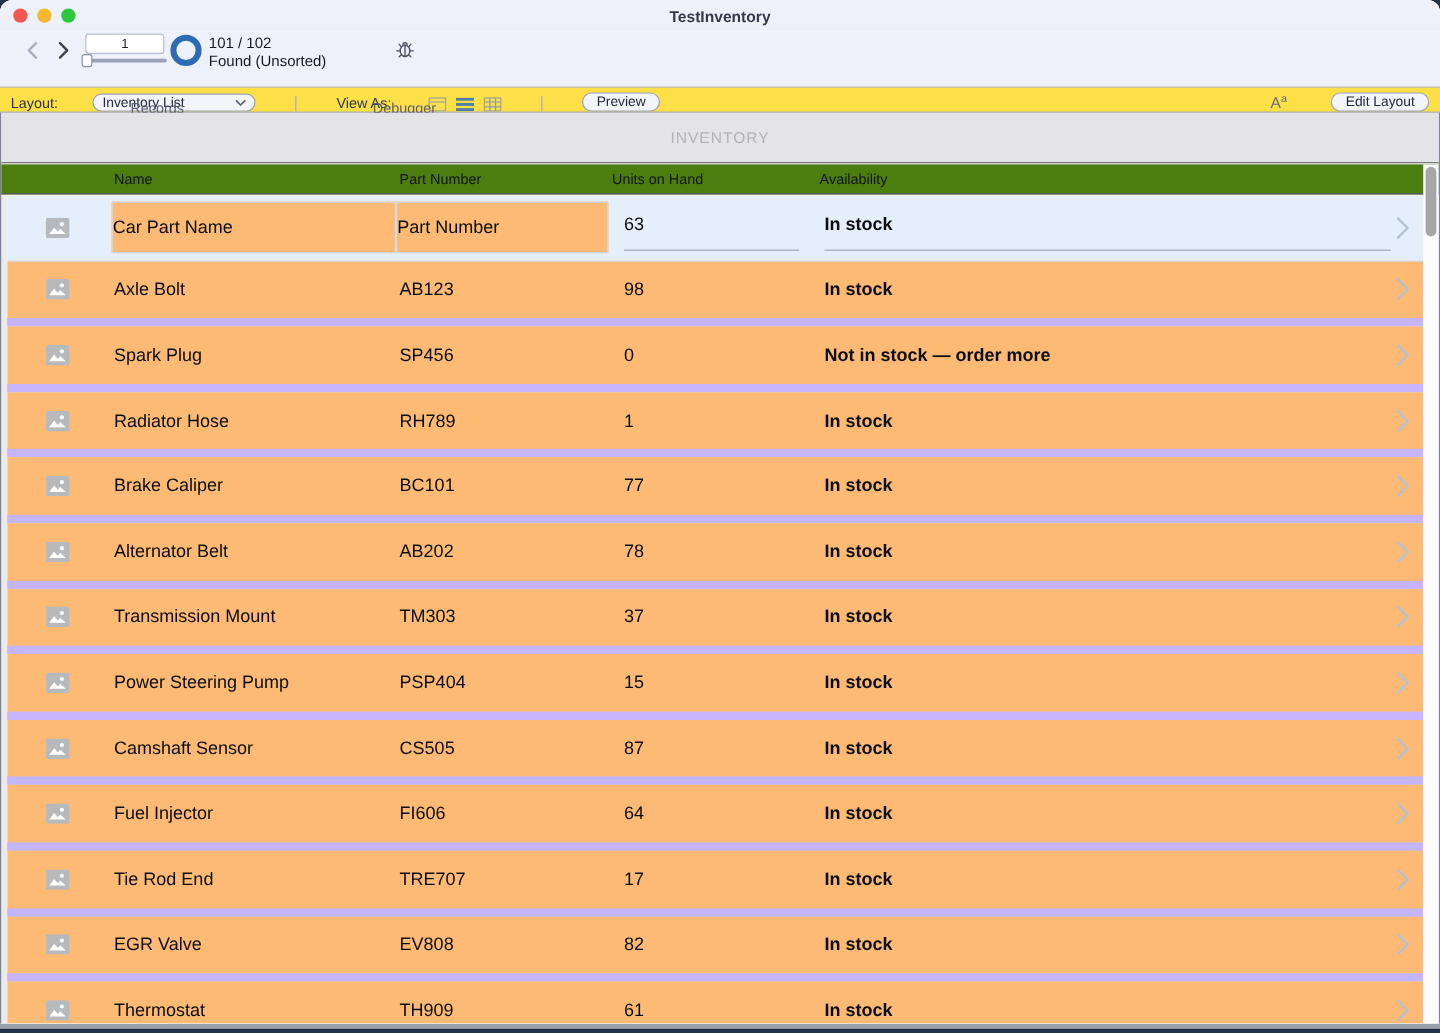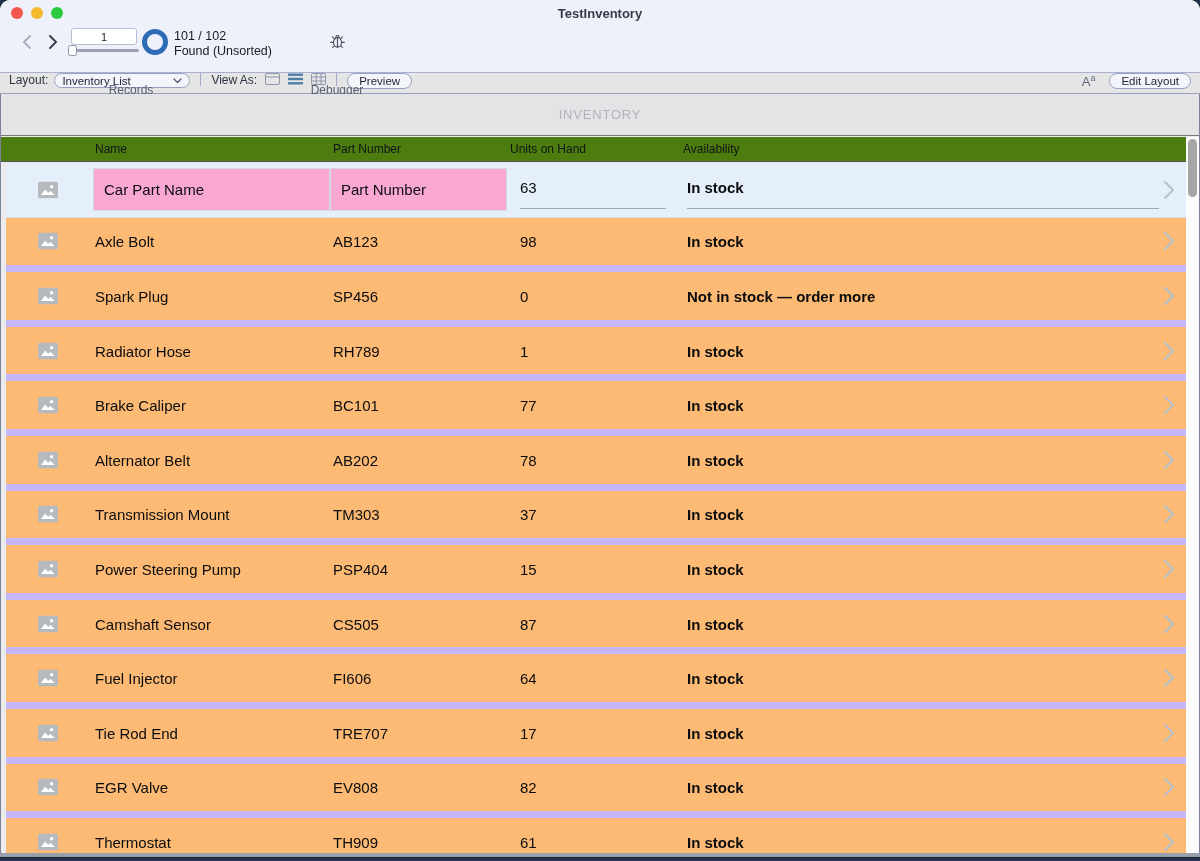--- a/index.html
+++ b/index.html
@@ -49,22 +49,22 @@
     position:absolute; font-size:12px; color:#5b6173; text-align:center;
   }
   .records-label { left:75px; top:57px; width:112px; }
   .donut { position:absolute; left:142px; top:3px; width:26px; height:26px;
     border:5px solid #2d6cb5; border-radius:50%; background:transparent; }
   .found-block { position:absolute; left:174px; top:3px; font-size:12.5px; color:#171a21; line-height:15px; }
   .debugger-group { position:absolute; left:302px; top:6px; width:70px; text-align:center; }
   .debugger-label { left:302px; top:57px; width:70px; }
   
   .layoutbar {
-    height:22px; background:#e5e5e5; border-top:1px solid #aab1d0; border-bottom:1px solid #99a0bd;
-    display:flex; align-items:flex-start; padding:0 9px; font-size:12px; color:#2e3342; flex:0 0 auto;
+    height:22px; background:#fde047; border-top:1px solid #aab1d0; border-bottom:1px solid #99a0bd;
+    display:flex; align-items:flex-end; padding:0 9px; font-size:12px; color:#2e3342; flex:0 0 auto;gap:23px;
   }
   .lb-label { margin-right:6px; }
   .lb-select {
     width:136px; height:15px; background:#f3f5fb; border:1px solid #99a1c0; border-radius:8px;
     display:flex; align-items:center; justify-content:space-between; padding:0 7px; font-size:11.5px; color:#23283a;
   }
   .lb-divider { width:1px; height:13px; background:#a6adca; margin:0 10px; }
   .viewas-icons { display:flex; align-items:center; gap:8px; margin-left:2px; }
   .pill-btn {
     height:16px; background:#f3f5fb; border:1px solid #99a1c0; border-radius:8px;
@@ -86,22 +86,22 @@
   .record-list { position:absolute; left:5px; right:13px; top:69px; bottom:0; background:#fff; overflow:hidden; }
   .row { position:relative; height:54.6px; background:#fdba74; border-bottom:7px solid #c4b5fd; }
   .row.selected { background:#e4effb; border-bottom:1px solid #d3dde8; }
   .thumb-icon { position:absolute; left:32px; top:50%; transform:translateY(-50%); width:20px; height:17px; }
   .cell { position:absolute; top:50%; transform:translateY(-50%); font-size:15px; color:#0b0c0e; white-space:nowrap; }
   .name-cell  { left:89px; }
   .part-cell  { left:327px; }
   .units-cell { left:514px; }
   .avail-cell { left:681px;font-weight:bold; }
   .selected .name-cell, .selected .part-cell {
-    top:5px; bottom:6px; transform:none; background:#f9a8d4; border:1px solid #d4d9e3;
-    display:flex; align-items:center; padding-left:10px;
+    top:5px; bottom:6px; transform:none; background:#fdba74; border:1px solid #d4d9e3;
+    display:flex; align-items:center; padding-left:0;
   }
   .selected .name-cell { left:87px; width:237px; }
   .selected .part-cell { left:324px; width:177px; }
   .selected .units-cell, .selected .avail-cell {
     top:5px; bottom:8px; transform:none; display:flex; align-items:center;
     border-bottom:1px solid #9fa9b6; padding-left:0;
   }
   .selected .units-cell { left:514px; width:146px; }
   .selected .avail-cell { left:681px; width:472px; }
   .row-chevron { position:absolute; right:11px; top:50%; transform:translateY(-50%); width:12px; height:20px; }

